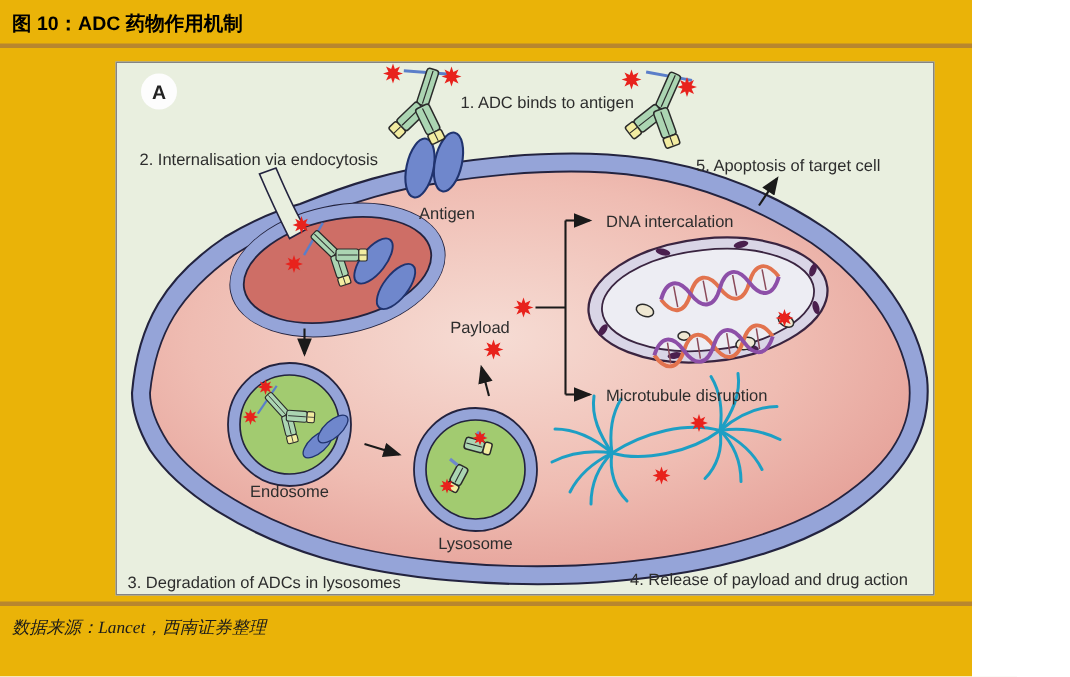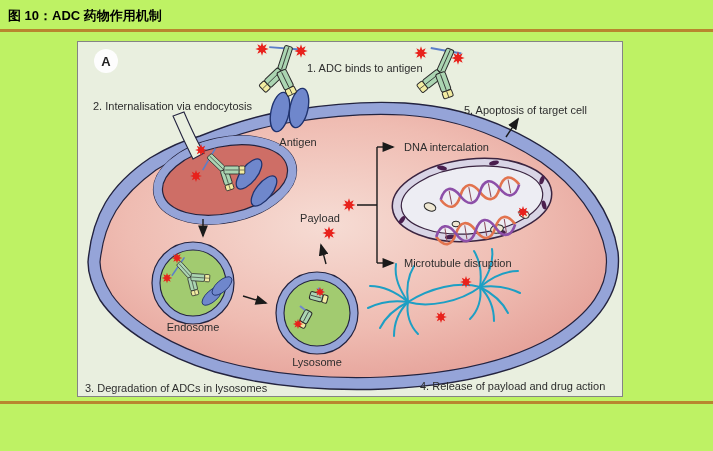--- a/index.html
+++ b/index.html
@@ -1,16 +1,16 @@
 <!DOCTYPE html>
 <html><head>
 <meta charset="utf-8">
 <style>
   html,body{margin:0;padding:0;background:#ffffff;}
-  .page{position:relative;width:713px;height:451px;background:#bef264;overflow:hidden;
+  .page{position:relative;width:648px;height:451px;background:#eab308;overflow:hidden;
         font-family:"Liberation Sans",sans-serif;}
   .fig-title{position:absolute;left:8px;top:7px;font-size:13px;font-weight:bold;color:#000;}
   .rule{position:absolute;left:0;width:713px;height:3px;background:#b8862e;}
   .rule-top{top:29px;}
   .rule-bottom{top:401px;}
   .figure-box{position:absolute;left:77px;top:41px;width:544px;height:354px;
               background:#e9efdf;border:1.5px solid #848484;}
   .figure-box svg{display:block;}
   .src-line{position:absolute;left:8px;top:411px;font-size:11.5px;font-style:italic;
             color:#1a1a1a;font-family:"Liberation Serif",serif;}
@@ -188,13 +188,14 @@
       <text x="298" y="146" text-anchor="middle">Antigen</text>
       <text x="320" y="222" text-anchor="middle">Payload</text>
       <text x="193" y="331" text-anchor="middle">Endosome</text>
       <text x="317" y="366" text-anchor="middle">Lysosome</text>
       <text x="404" y="151">DNA intercalation</text>
       <text x="404" y="267">Microtubule disruption</text>
     </svg>
   </div>
 
   <div class="rule rule-bottom"></div>
+  <div class="src-line">数据来源：Lancet，西南证券整理</div>
 </div>
 
 </body></html>

